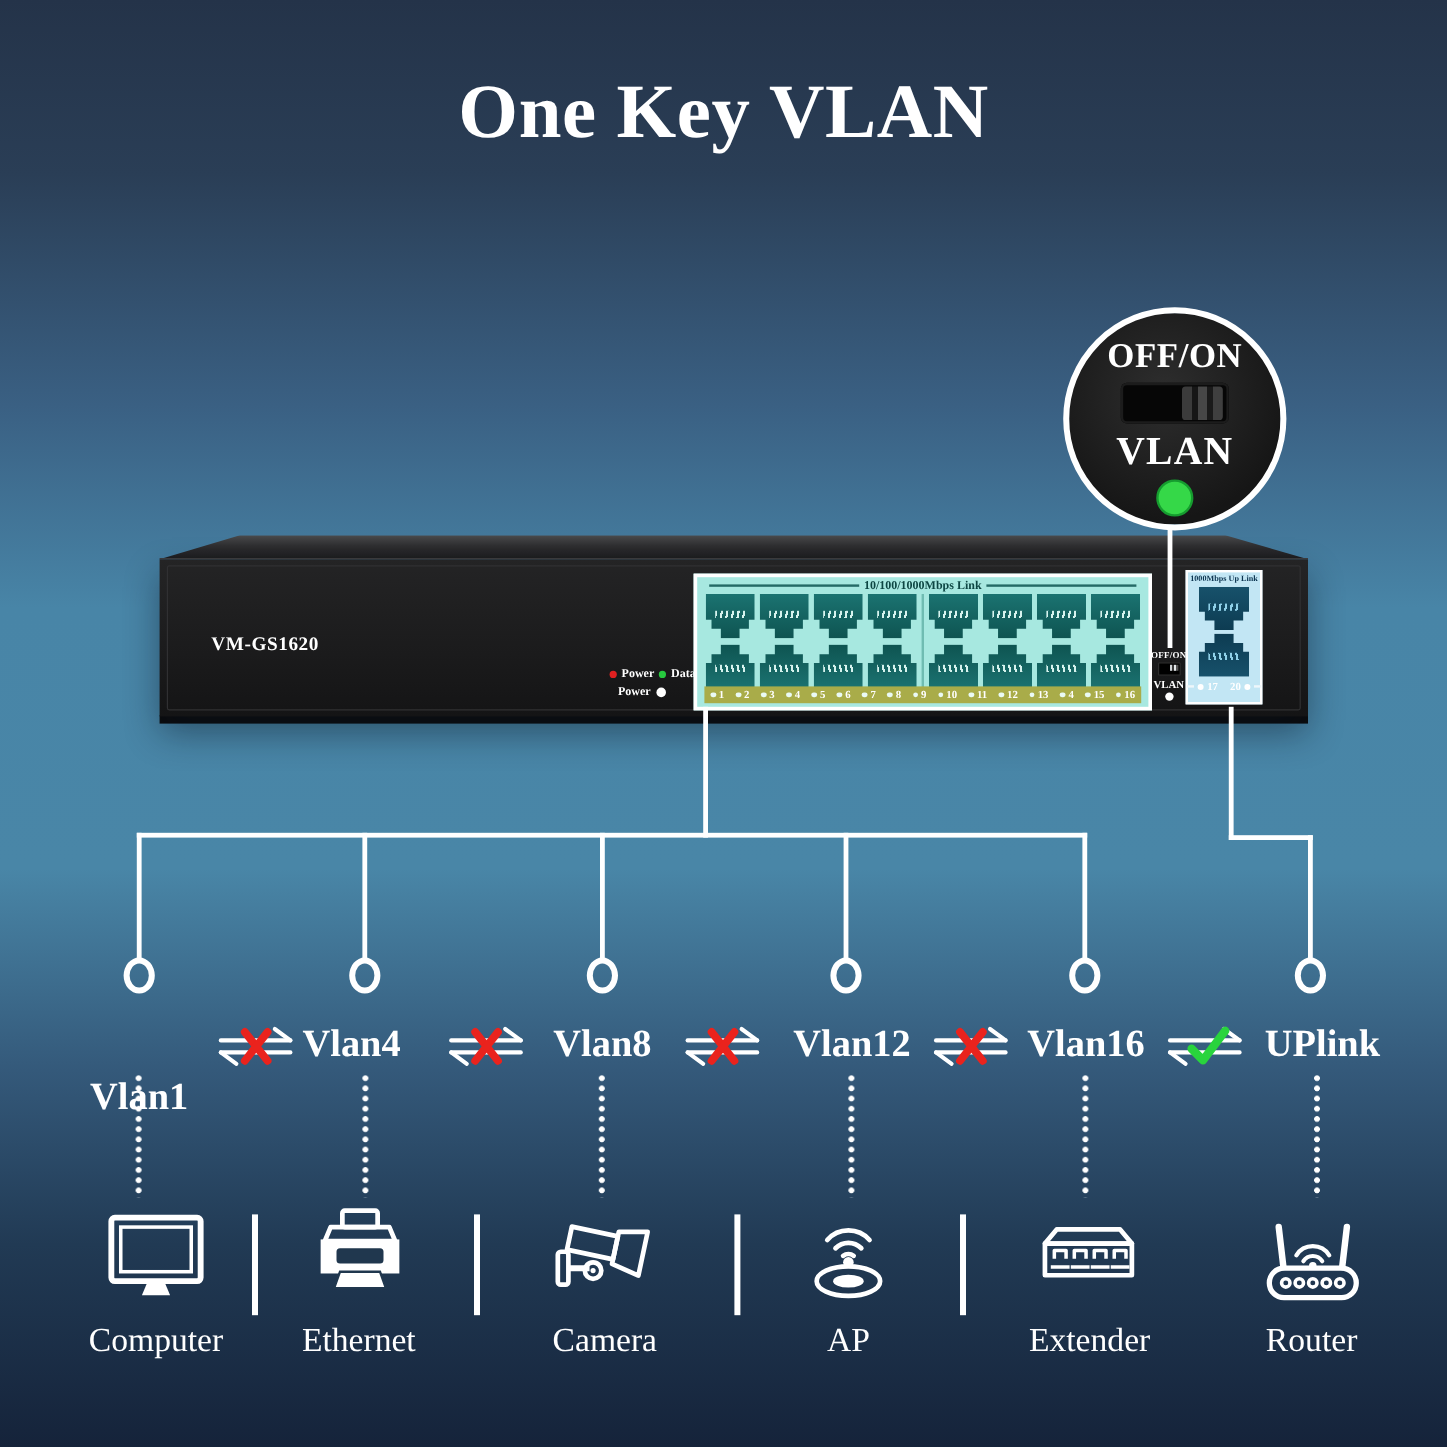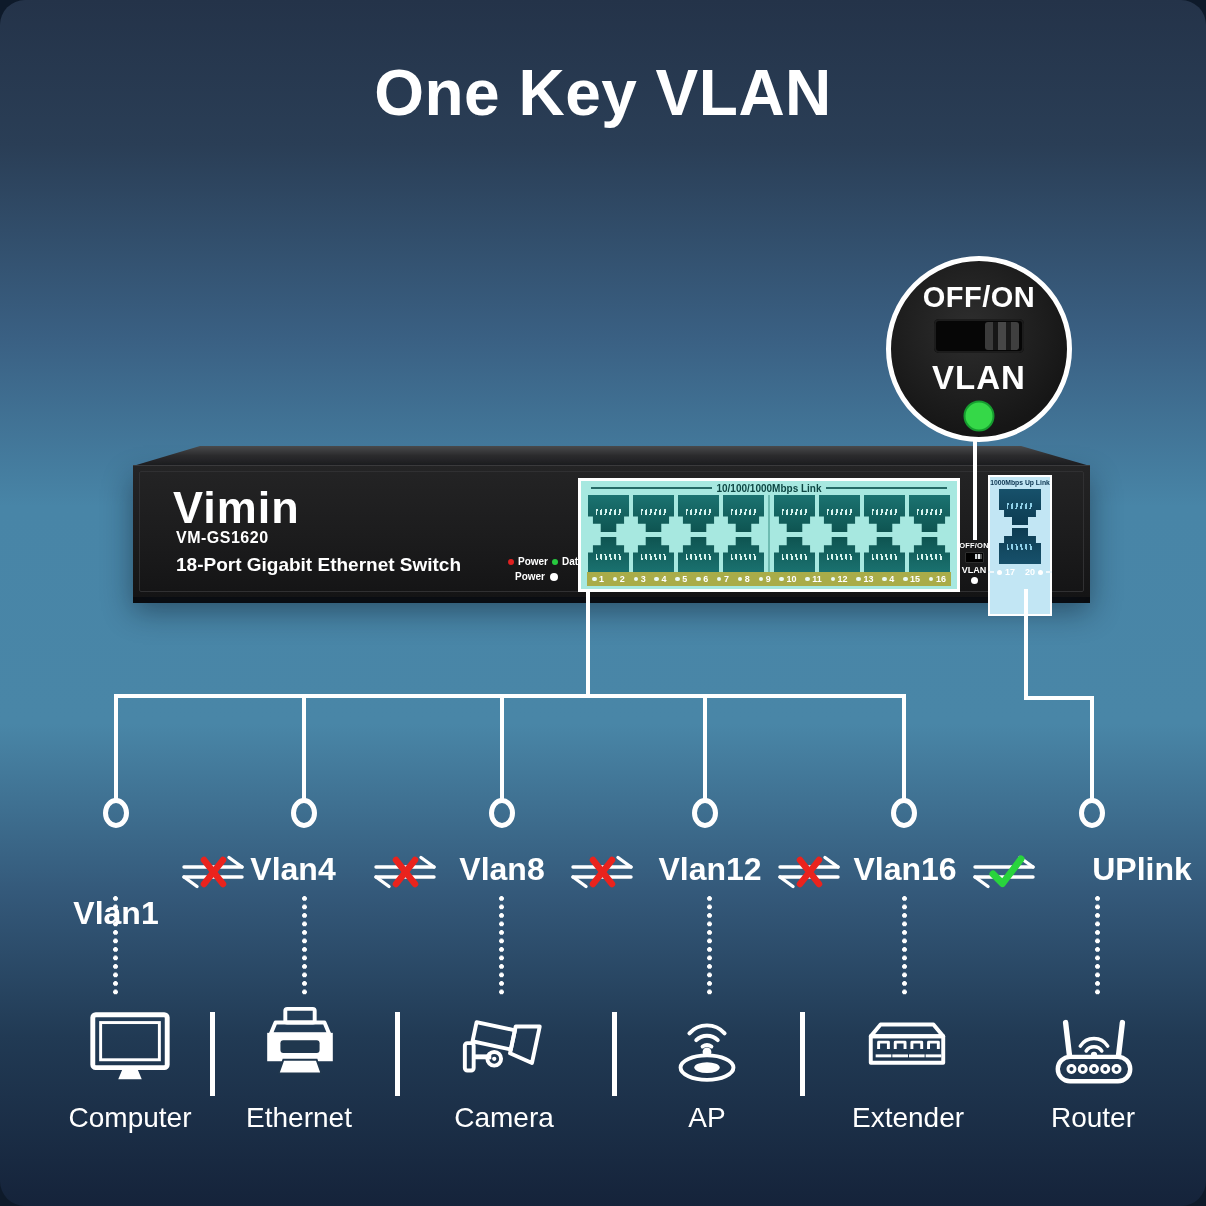--- a/index.html
+++ b/index.html
@@ -1,18 +1,18 @@
 <!DOCTYPE html>
 <html><head>
 <meta charset="utf-8">
 <style>
   html,body{margin:0;padding:0;background:#0e1a2a;}
   .stage{position:relative;width:1206px;height:1206px;overflow:hidden;
-    font-family:Liberation Sans, sans-serif;color:#fff;
-    background:linear-gradient(180deg,#243349 0%,#2a3e56 12%,#3a6083 28%,#4885a7 42%,#4986a7 60%,#34597a 74%,#213a54 86%,#15233a 100%);border-radius:25px;}
+    font-family:Liberation Serif, serif;color:#fff;
+    background:linear-gradient(180deg,#243349 0%,#2a3e56 12%,#3a6083 28%,#4885a7 42%,#4986a7 60%,#34597a 74%,#213a54 86%,#15233a 100%);}
   
   .title{position:absolute;left:0;right:0;top:56px;text-align:center;font-size:64px;font-weight:bold;letter-spacing:.5px;}
   .subtitle{position:absolute;left:0;right:0;top:147px;text-align:center;font-size:38px;line-height:50px;font-weight:normal;}
   
   .callout-line{position:absolute;left:973px;top:438px;width:4px;height:102px;background:#fff;z-index:6;}
   .callout{position:absolute;left:886px;top:256px;width:186px;height:186px;border-radius:50%;
     background:radial-gradient(circle at 45% 38%,#2e2e2e,#161616 72%);border:5px solid #fff;z-index:7;
     display:flex;flex-direction:column;align-items:center;box-sizing:border-box;}
   .co-offon{font-size:29px;font-weight:bold;margin-top:20px;letter-spacing:.5px;}
   .co-switch{width:90px;height:34px;background:#060606;border-radius:5px;position:relative;margin-top:5px;box-shadow:inset 0 0 0 2px #1c1c1c;}
@@ -59,21 +59,21 @@
   .pnum b{font-size:9px;color:#fff;}
   
   .minictl{position:absolute;left:957px;top:541px;width:34px;display:flex;flex-direction:column;align-items:center;gap:2px;z-index:5;}
   .mc-offon{font-size:7.5px;font-weight:bold;letter-spacing:.2px;}
   .mc-sw{width:17px;height:9px;background:#000;border:1px solid #2e2e2e;border-radius:1px;position:relative;}
   .mc-knob{position:absolute;right:1px;top:1px;width:7px;height:5px;
     background:linear-gradient(90deg,#cfd3d6 0 2px,#3a3a3a 2px 3px,#e4e8ea 3px 5px,#555 5px);}
   .mc-vlan{font-size:9px;font-weight:bold;}
   .mc-led{width:7px;height:7px;background:#fff;border-radius:50%;}
   
-  .uplink{position:absolute;left:855px;top:9px;width:64px;height:141px;box-sizing:border-box;
+  .uplink{position:absolute;left:855px;top:9px;width:64px;height:112px;box-sizing:border-box;
     background:#c2e6f4;border:2.5px solid #fff;display:flex;flex-direction:column;align-items:center;}
   .up-label{font-size:6.8px;font-weight:bold;color:#0b3450;margin-top:2px;white-space:nowrap;}
   .uport{width:42px;height:36px;position:relative;margin-top:3px;
     background:linear-gradient(180deg,#17516b,#0d3c52);
     clip-path:polygon(0 0,100% 0,100% 58%,88% 58%,88% 78%,69% 78%,69% 100%,31% 100%,31% 78%,12% 78%,12% 58%,0 58%);}
   .uport .pins{position:absolute;left:20%;right:20%;top:38%;height:6px;
     background:repeating-linear-gradient(100deg,#8fd0e8 0 1.8px,rgba(0,0,0,0) 1.8px 4.6px);}
   .up-strip{display:flex;align-items:center;gap:3px;margin-top:3px;color:#fff;}
   .udash{width:6px;height:1.5px;background:#eef7fb;}
   .uled{width:5px;height:5px;border-radius:50%;background:#fff;}
@@ -109,23 +109,21 @@
     <div class="co-vlan">VLAN</div>
     <svg class="co-led" width="34" height="34" viewBox="0 0 34 34">
       <circle cx="17" cy="17" r="14.5" stroke="#169c2f" stroke-width="2" fill="#35d848"></circle>
     </svg>
   </div>
 
   <div class="sw-top"></div>
   <div class="sw-bottom"></div>
   <div class="sw-front">
     <div class="sw-frame"></div>
-    <div class="brand">Vimin</div>
     <div class="model">VM-GS1620</div>
-    <div class="desc">18-Port Gigabit Ethernet Switch</div>
     <div class="legend">
       <div class="lrow">
         <i class="dot red"></i>
         <span>Power</span>
         <i class="dot green"></i>
         <span>Data</span>
       </div>
       <div class="lrow2">
         <span>Power</span>
         <i class="dot white"></i>
@@ -305,21 +303,21 @@
   <div class="ring" style="left:489px;"></div>
   <div class="ring" style="left:692px;"></div>
   <div class="ring" style="left:891px;"></div>
   <div class="ring" style="left:1079px;"></div>
 
   <div class="vlabel" style="left:116px;margin-top:44px;">Vlan1</div>
   <div class="vlabel" style="left:293px;">Vlan4</div>
   <div class="vlabel" style="left:502px;">Vlan8</div>
   <div class="vlabel" style="left:710px;">Vlan12</div>
   <div class="vlabel" style="left:905px;">Vlan16</div>
-  <div class="vlabel" style="left:1142px;">UPlink</div>
+  <div class="vlabel" style="left:1102px;">UPlink</div>
 
   <svg class="linkicon" viewBox="0 0 66 38" style="left:180px;">
     <g fill="none" stroke="#fff" stroke-width="3.4" stroke-linecap="round">
       <path d="M4 14 H62"></path>
         <path d="M62 14 L49 4.5"></path>
         <path d="M62 24 H4"></path>
         <path d="M4 24 L17 33.5"></path>
     </g>
     <g fill="none" stroke-width="6.5" stroke-linecap="round">
       <path d="M24 7 L43 31" stroke="#ea231d"></path>

